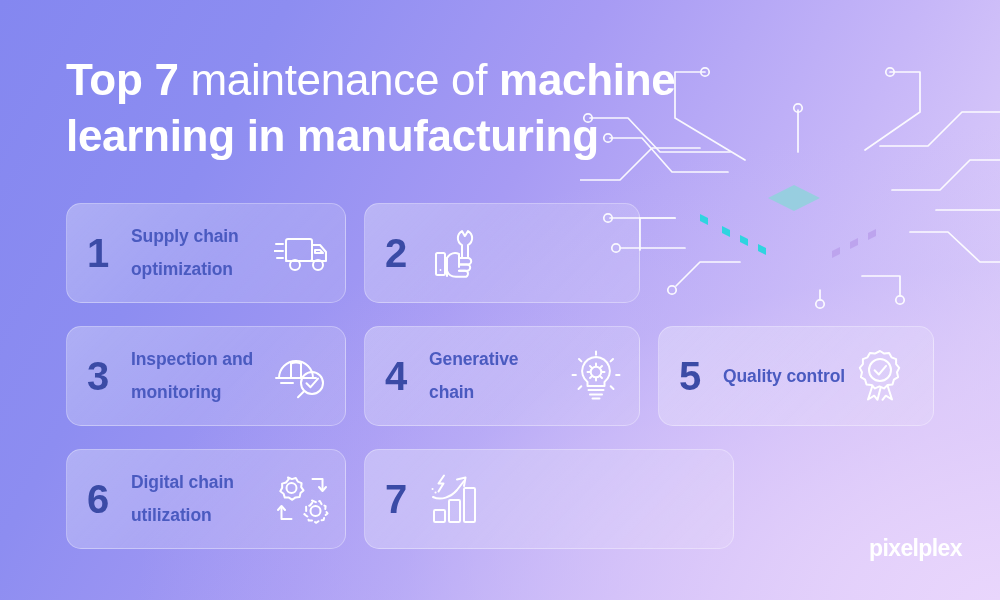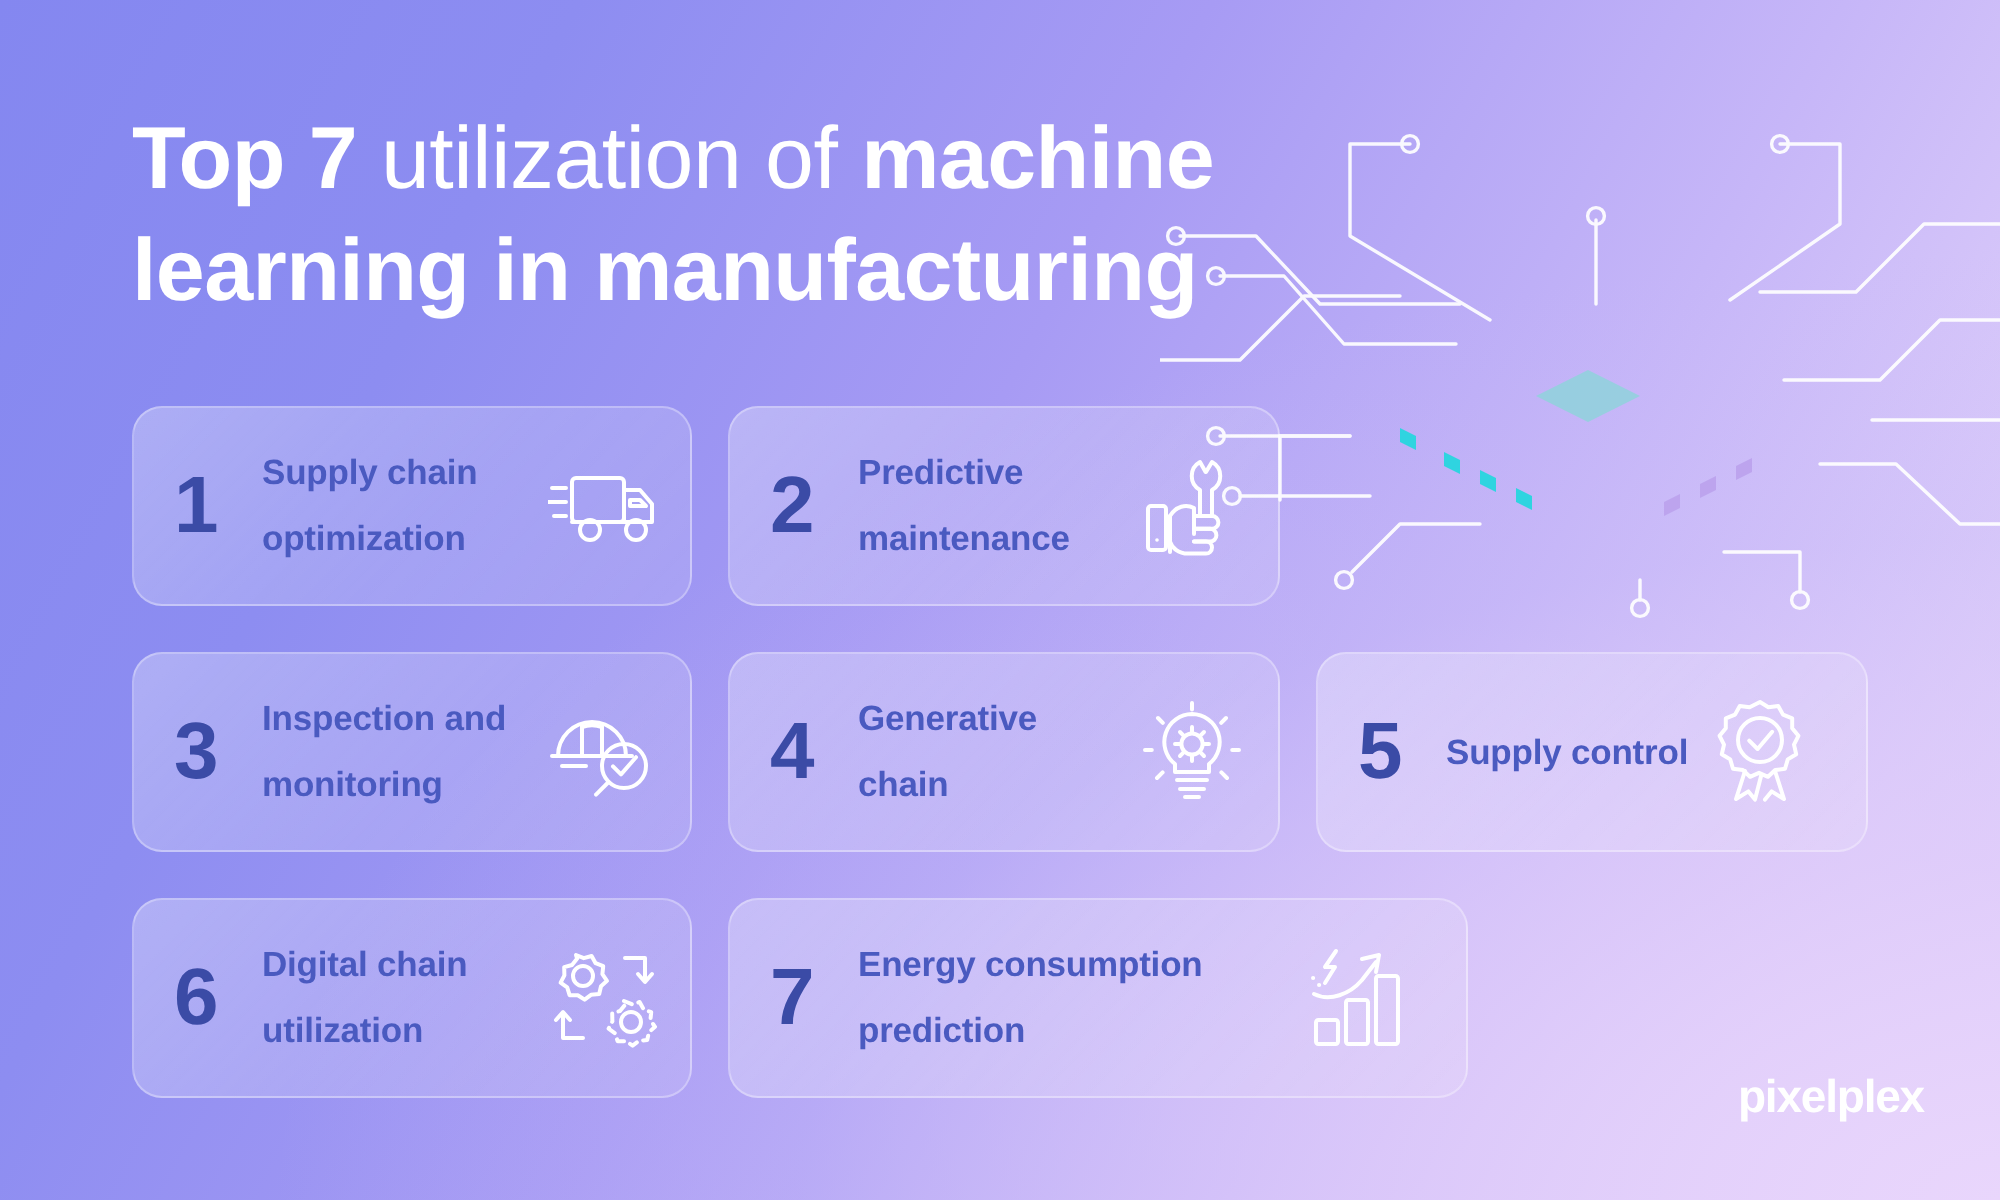--- a/index.html
+++ b/index.html
@@ -187,41 +187,40 @@
         <path d="M178 244 l8 4 l0 7 l-8 -4 Z"></path>
       </g>
       <g fill="#bda4ee">
         <path d="M252 251 l8 -4 l0 7 l-8 4 Z"></path>
         <path d="M270 242 l8 -4 l0 7 l-8 4 Z"></path>
         <path d="M288 233 l8 -4 l0 7 l-8 4 Z"></path>
       </g>
     </g>
   </svg>
 
-  <h1 class="title"><span class="b">Top 7</span><span> utilization of </span><span class="b">machine learning in manufacturing</span></h1>
+  <h1 class="title"><span class="b">Top 7</span><span> maintenance of </span><span class="b">machine learning in manufacturing</span></h1>
 
   <div class="card" id="card-1">
     <div class="num">1</div>
     <div class="label">Supply chain optimization</div>
     <div class="card-icon">
       <svg width="56" height="44" viewBox="0 0 56 44" fill="none" stroke="#ffffff" stroke-width="2" stroke-linecap="round" stroke-linejoin="round">
         <rect x="12" y="8" width="26" height="22" rx="2"></rect>
         <path d="M38 14 h8 l6 7 v9 h-14 Z"></path>
         <circle cx="21" cy="34" r="5"></circle>
         <circle cx="44" cy="34" r="5"></circle>
         <path d="M12 30 h4 M26 30 h13"></path>
         <path d="M2 13 h7 M0 20 h9 M3 27 h6"></path>
         <path d="M41 19 h5 l3 3 h-8 Z"></path>
       </svg>
     </div>
   </div>
 
   <div class="card" id="card-2">
     <div class="num">2</div>
-    <div class="label">Predictive maintenance</div>
     <div class="card-icon">
       <svg width="48" height="52" viewBox="0 0 48 52" fill="none" stroke="#ffffff" stroke-width="2" stroke-linecap="round" stroke-linejoin="round">
         <path d="M28 4 a8 8 0 0 0 0 14 v13 h6 V18 a8 8 0 0 0 0 -14 l-3 5 h-0.2 l-2.8 -5 Z"></path>
         <rect x="2" y="26" width="9" height="22" rx="1.5"></rect>
         <circle cx="6.5" cy="43" r="0.9" fill="#ffffff" stroke="none"></circle>
         <path d="M13 31 c3 -5 8 -6 12 -4 v13"></path>
         <path d="M25 31 h9 a3.2 3.2 0 0 1 0 6.4 h-9"></path>
         <path d="M25 37.4 h8 a3.2 3.2 0 0 1 0 6.4 h-8"></path>
         <path d="M25 43.8 h6 a3 3 0 0 1 0 6 h-9 c-5 0 -8 -3 -9 -6"></path>
         <path d="M13 31 v18"></path>
@@ -255,21 +254,21 @@
         <path d="M18.5 40 h15 M20 44.5 h12 M22.5 48.5 h7"></path>
         <path d="M26 1.5 v3.2 M9 9 l2.4 2.4 M43 9 l-2.4 2.4 M2.5 25 h3.4 M46.1 25 h3.4 M8.5 39 l2.8 -2.8 M43.5 39 l-2.8 -2.8"></path>
         <circle cx="26" cy="22" r="5.3"></circle>
         <path d="M26 13.5 v2.6 M26 27.9 v2.6 M17.5 22 h2.6 M31.9 22 h2.6 M20 16 l1.9 1.9 M32 16 l-1.9 1.9 M20 28 l1.9 -1.9 M32 28 l-1.9 -1.9"></path>
       </svg>
     </div>
   </div>
 
   <div class="card" id="card-5">
     <div class="num">5</div>
-    <div class="label">Supply control</div>
+    <div class="label">Quality control</div>
     <div class="card-icon">
       <svg width="48" height="54" viewBox="0 0 48 54" fill="none" stroke="#ffffff" stroke-width="2" stroke-linecap="round" stroke-linejoin="round">
         <path d="M24 2 l4.2 2.6 l4.9 -0.6 l2.4 4.3 l4.6 1.9 l0 4.9 l3.1 3.8 l-2.2 4.4 l1.1 4.8 l-4.2 2.6 l-1.4 4.7 l-4.9 0.6 l-3.6 3.4 l-4.5 -2 l-4.5 2 l-3.6 -3.4 l-4.9 -0.6 l-1.4 -4.7 l-4.2 -2.6 l1.1 -4.8 l-2.2 -4.4 l3.1 -3.8 l0 -4.9 l4.6 -1.9 l2.4 -4.3 l4.9 0.6 Z"></path>
         <circle cx="24" cy="21" r="11"></circle>
         <path d="M18.6 21.3 l4.2 4.2 l7.3 -8.6"></path>
         <path d="M16.5 36.5 l-4.5 14 l6.2 -3.8 l3.3 4.1 l3.1 -12"></path>
         <path d="M31.5 36.5 l4.5 14 l-6.2 -3.8 l-3.3 4.1"></path>
       </svg>
     </div>
   </div>
@@ -288,21 +287,20 @@
         <path d="M37.5 6 h10 v11"></path>
         <path d="M44 14 l3.5 4 l3.5 -4"></path>
         <path d="M16.5 46 h-10 v-11"></path>
         <path d="M10 37 l-3.5 -4 l-3.5 4"></path>
       </svg>
     </div>
   </div>
 
   <div class="card" id="card-7">
     <div class="num">7</div>
-    <div class="label">Energy consumption prediction</div>
     <div class="card-icon">
       <svg width="54" height="50" viewBox="0 0 54 50" fill="none" stroke="#ffffff" stroke-width="2" stroke-linecap="round" stroke-linejoin="round">
         <rect x="3" y="36" width="11" height="12" rx="1.2"></rect>
         <rect x="18" y="26" width="11" height="22" rx="1.2"></rect>
         <rect x="33" y="14" width="11" height="34" rx="1.2"></rect>
         <path d="M2 23 c8 4 18 0 24 -7 l7 -9"></path>
         <path d="M26 5.5 l8.5 -2 l-1.5 8.5"></path>
         <path d="M13 1.5 l-5.5 8 h5 l-5 8"></path>
         <path d="M1.5 15 h0.1 M4.5 18.5 h0.1"></path>
       </svg>

